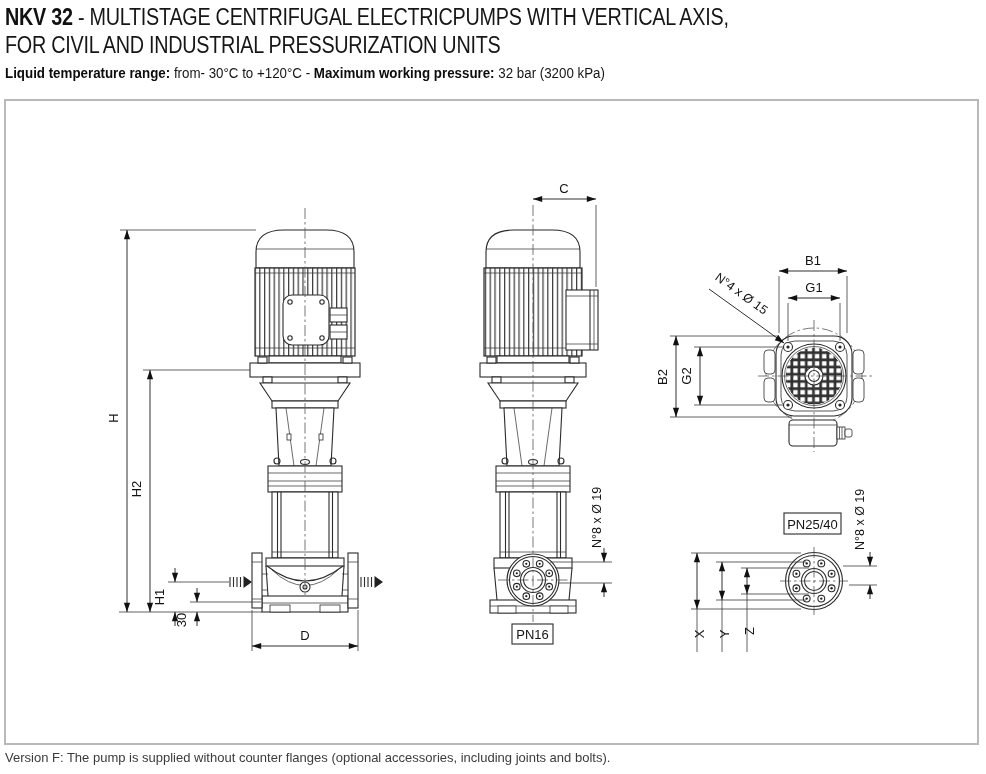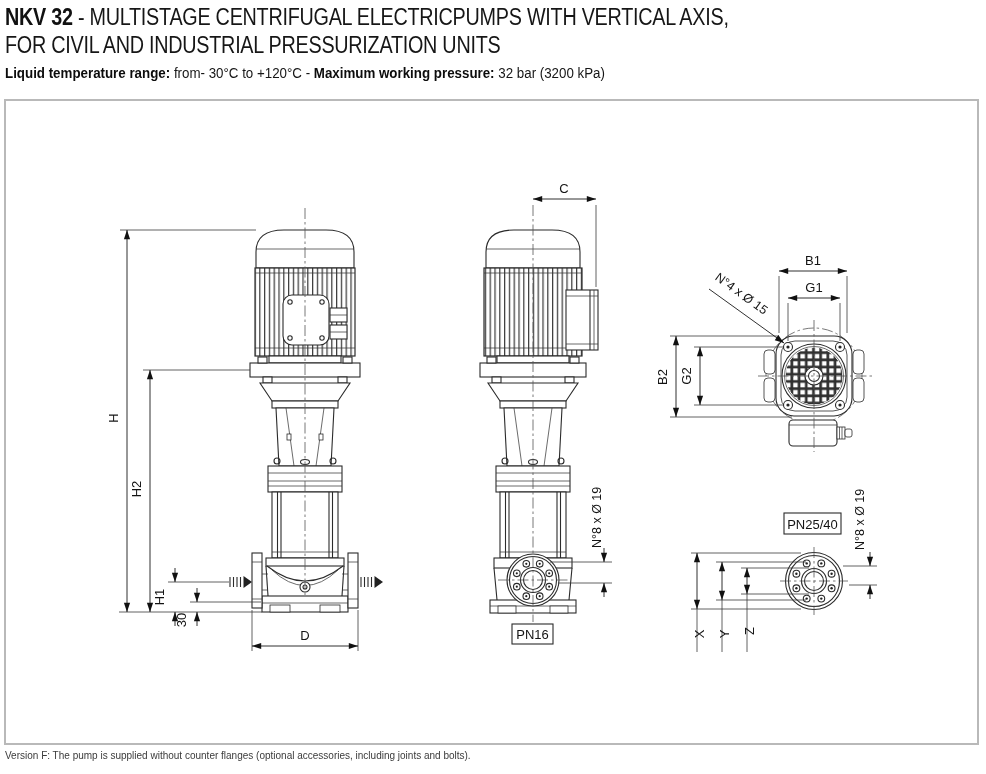--- a/index.html
+++ b/index.html
@@ -6,21 +6,21 @@
   .page{position:relative;width:986px;height:774px;background:#fff;overflow:hidden;
         font-family:"Liberation Sans",sans-serif;color:#111;}
   .hdr-line{position:absolute;left:5px;transform:scaleX(0.86);transform-origin:0 0;white-space:pre;}
   .t1{top:4px;font-size:23px;font-weight:bold;letter-spacing:-0.3px;}
   .t1 .rest{font-weight:normal;color:#161616;}
   .t2{top:32px;font-size:23px;font-weight:normal;color:#161616;letter-spacing:-0.3px;}
   .t3{top:64px;font-size:15.5px;color:#161616;}
   .t3 b{color:#0c0c0c;}
   .diagram-box{position:absolute;left:4px;top:99px;width:971px;height:642px;
                border:2px solid #b9b9b9;background:#fff;}
-  .ftr{position:absolute;left:5px;top:750px;font-size:10px;color:#3b3b3b;}
+  .ftr{position:absolute;left:5px;top:750px;font-size:13px;color:#3b3b3b;}
   svg.draw{position:absolute;left:0;top:0;}
   svg .s{stroke:#2b2b2b;fill:none;stroke-width:1.1;}
   svg .thick{stroke:#2b2b2b;fill:none;stroke-width:1.6;}
   svg .thin{stroke:#3a3a3a;fill:none;stroke-width:0.75;}
   svg .ext{stroke:#3a3a3a;fill:none;stroke-width:0.8;}
   svg .dim{stroke:#1a1a1a;fill:none;stroke-width:0.9;}
   svg .cl{stroke:#555;fill:none;stroke-width:0.8;stroke-dasharray:11 3 2.5 3;}
   svg .wh{fill:#ffffff;stroke:#2b2b2b;stroke-width:1.1;}
   svg .whthin{fill:#ffffff;stroke:#2b2b2b;stroke-width:0.8;}
   svg .fins{fill:url(#fins);stroke:#2b2b2b;stroke-width:1.2;}

